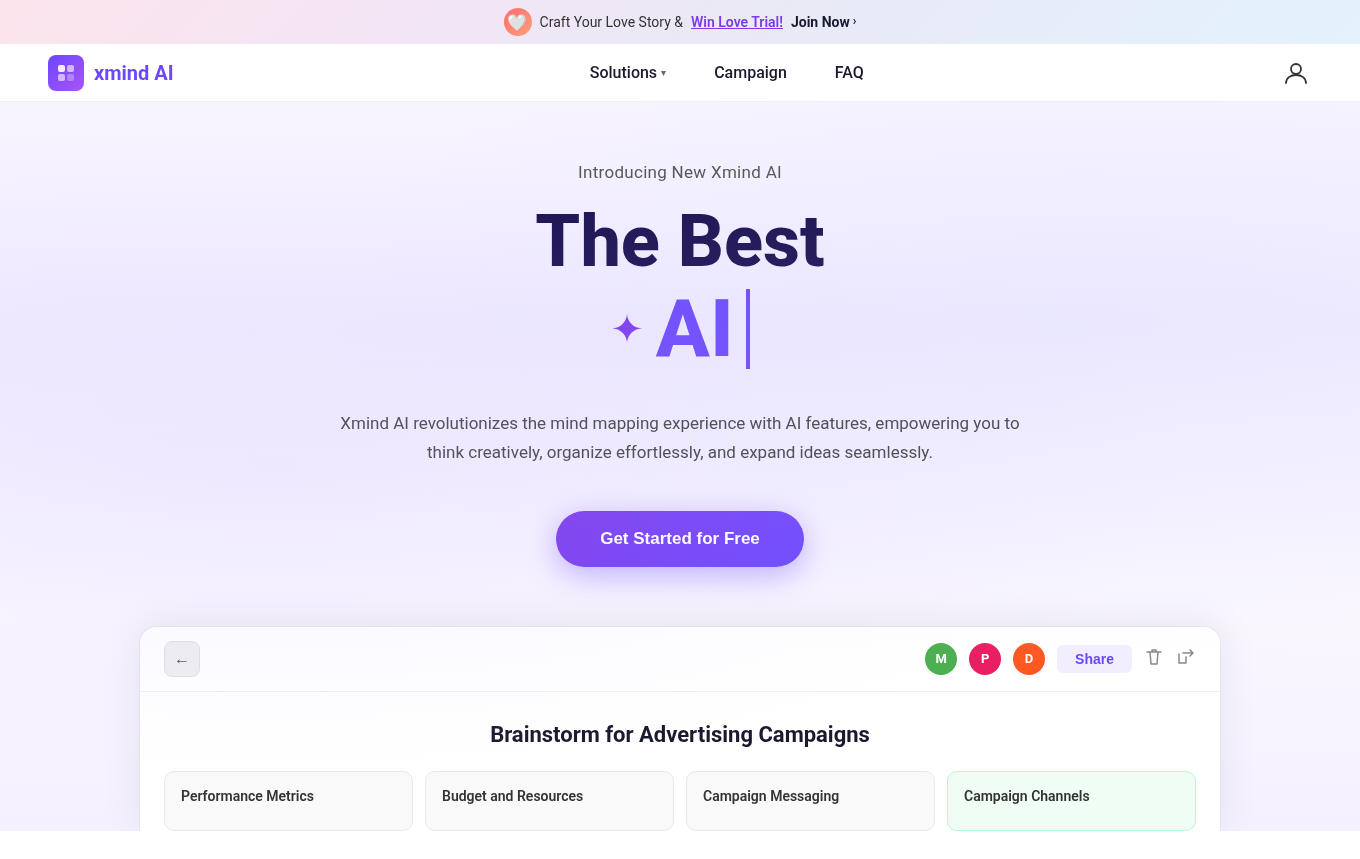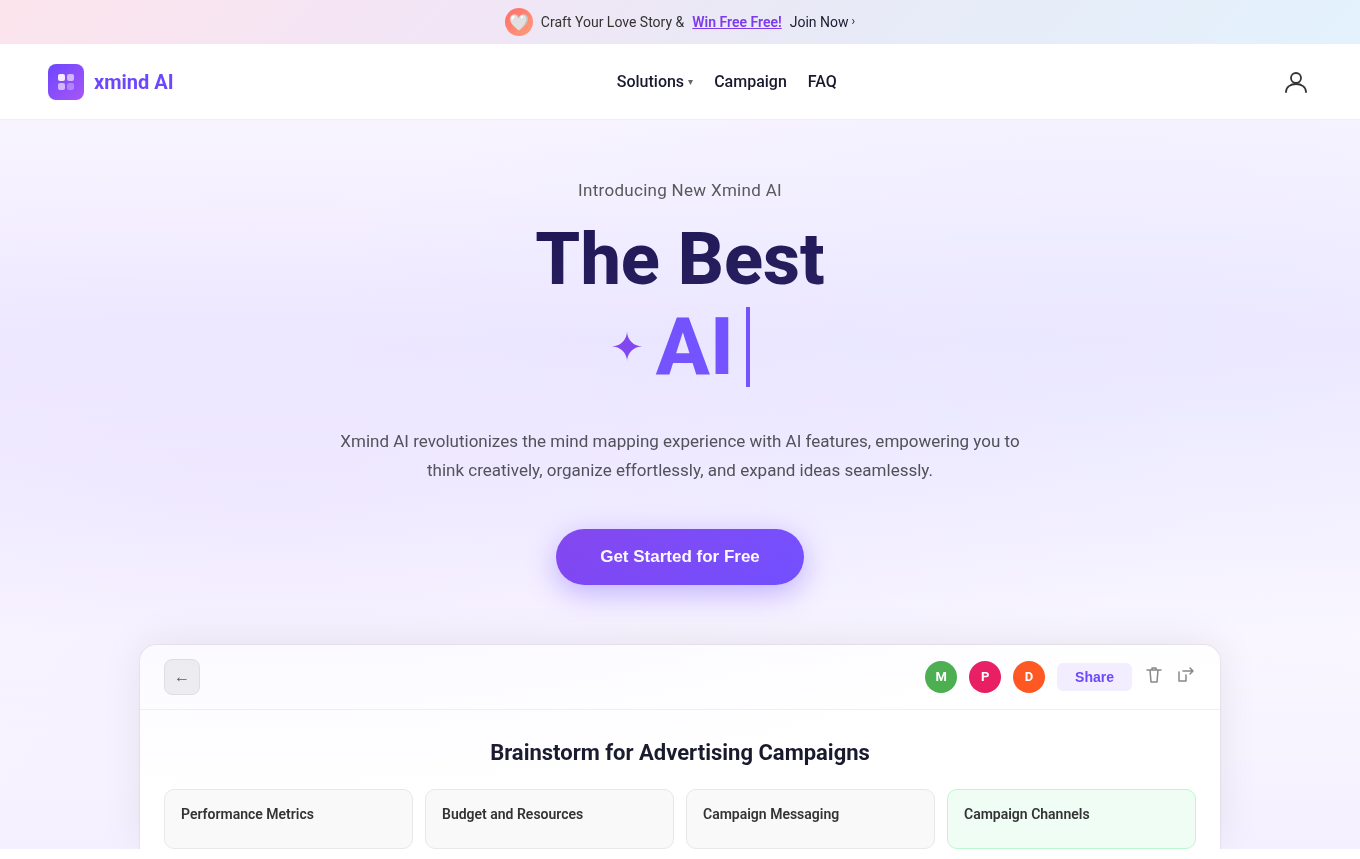--- a/index.html
+++ b/index.html
@@ -30,37 +30,37 @@
       align-items: center;
       justify-content: center;
       font-size: 16px;
     }
     .top-banner .win-free {
       color: #7c3aed;
       font-weight: 600;
       text-decoration: underline;
     }
     .top-banner .join-now {
-      font-weight: 400;
+      font-weight: 700;
       color: #1a1a2e;
       display: flex;
       align-items: flex-start;
       gap: 3px;
     }
     .top-banner .join-now .arrow {
       font-size: 12px;
     }
 
     
     .navbar {
       display: flex;
       align-items: center;
       justify-content: space-between;
       padding: 0 48px;
-      height: 76px;
+      height: 58px;
       background: #fff;
       border-bottom: 1px solid #f0f0f0;
     }
     .logo-area {
       display: flex;
       align-items: center;
       gap: 10px;
       text-decoration: none;
     }
     .logo-icon {
@@ -79,21 +79,21 @@
       font-size: 20px;
       font-weight: 700;
       color: #1a1a2e;
     }
     .logo-text span {
       color: #6c47ff;
     }
     .nav-links {
       display: flex;
       align-items: center;
-      gap: 21px;
+      gap: 48px;
     }
     .nav-item {
       font-size: 16px;
       font-weight: 500;
       color: #1a1a2e;
       cursor: pointer;
       display: flex;
       align-items: center;
       gap: 4px;
     }
@@ -295,21 +295,21 @@
       background: #f0fdf4;
       border-color: #bbf7d0;
     }
   </style>
 </head>
 <body>
 
 <div class="top-banner">
   <span class="banner-emoji">🤍</span>
   <span>Craft Your Love Story &amp;</span>
-  <span class="win-free">Win Free Free!</span>
+  <span class="win-free">Win Love Trial!</span>
   <span class="join-now">
     <span>Join Now</span>
     <span class="arrow">›</span>
   </span>
 </div>
 
 <nav class="navbar">
   <a class="logo-area">
     <div class="logo-icon">
       <svg width="20" height="20" viewBox="0 0 20 20" fill="none">

